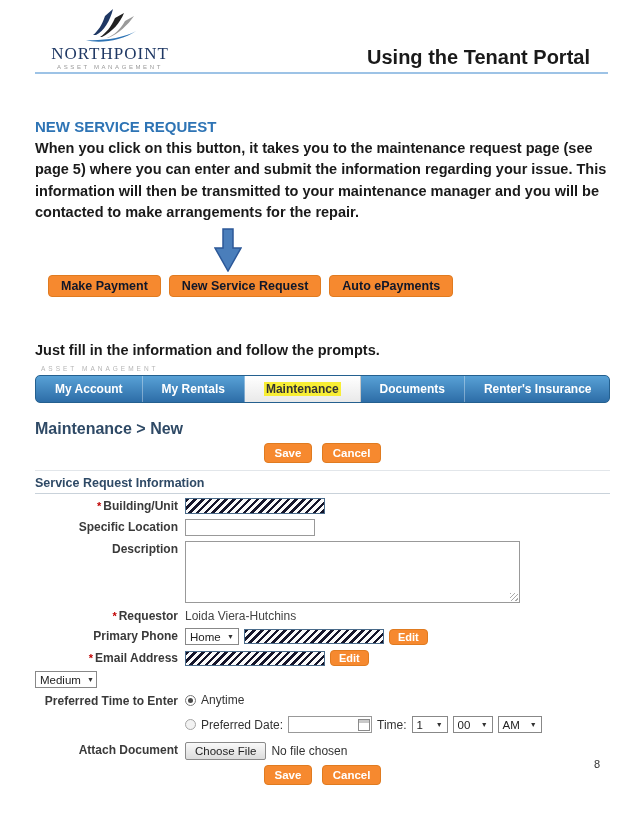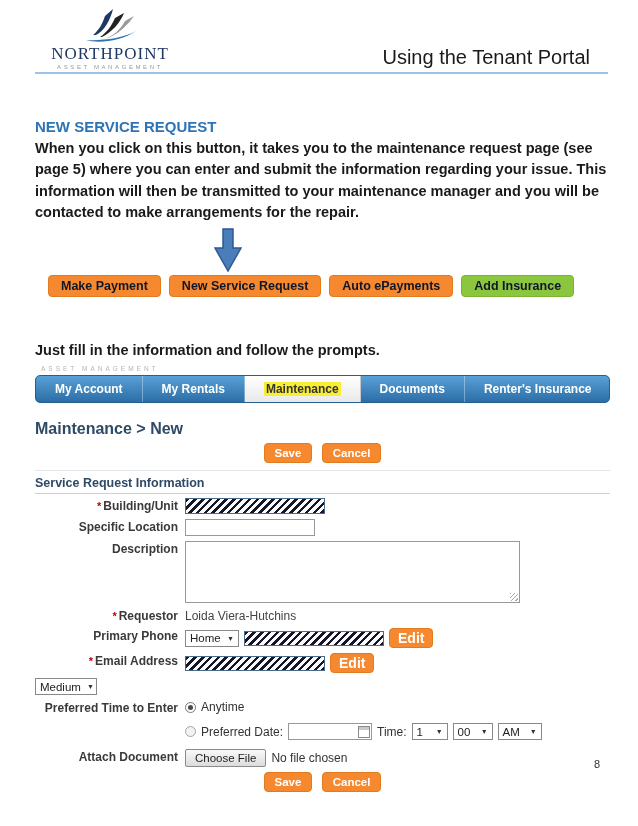--- a/index.html
+++ b/index.html
@@ -8,21 +8,21 @@
   .page { position:relative; width:638px; height:826px; padding:8px 30px 0 35px; }
 
   
   .doc-header { display:flex; align-items:flex-end; justify-content:space-between;
     border-bottom:2px solid #9dc3e6; padding-bottom:2px; height:66px;gap:24px; }
   .logo { width:150px; text-align:center; }
   .logo svg { display:block; margin:0 auto; }
   .logo-name { font-family:"Liberation Serif", serif; font-size:17px; letter-spacing:1px;
     color:#1f3864; line-height:1; }
   .logo-tagline { font-size:6px; letter-spacing:2.6px; color:#9a9a9a; margin-top:2px; }
-  .doc-title { font-size:20px; font-weight:normal; color:#1a1a1a; padding-right:18px; padding-bottom:1px; }
+  .doc-title { font-size:20px; font-weight:bold; color:#1a1a1a; padding-right:18px; padding-bottom:1px; }
 
   
   .sec-heading { margin-top:44px; font-size:15px; font-weight:bold; color:#2e74b5; }
   .sec-body { margin-top:3px; font-size:14.5px; font-weight:bold; color:#1a1a1a;
     line-height:1.47; width:575px; }
   .arrow-wrap { margin-top:5px; margin-left:179px; height:44px; }
   .action-row { margin-top:3px; display:flex; gap:8px; margin-left:13px; }
   .action-btn { border:1px solid #e07b20; background:#f6892f; color:#0f172a; font-weight:bold;
     font-size:12.5px; padding:3px 12px; border-radius:4px; font-family:"Liberation Sans",sans-serif;
     white-space:nowrap; cursor:pointer; }
@@ -63,21 +63,21 @@
   .tinput { border:1px solid #999; background:#fff; height:17px; width:130px;
     font:11.5px "Liberation Sans",sans-serif; padding:0 3px; }
   .tarea { position:relative; border:1px solid #999; background:#fff; width:335px; height:62px; }
   .resize-grip { position:absolute; right:1px; bottom:1px; width:8px; height:8px;
     background:repeating-linear-gradient(135deg,#aaa 0 1px,transparent 1px 3px); }
   .fake-select { display:inline-flex; align-items:center; justify-content:space-between;
     border:1px solid #888; background:#fff; height:17px; padding:0 4px; font-size:11.5px;
     color:#222; gap:6px; cursor:pointer; }
   .fake-select .chev { font-size:7px; color:#333; }
   .edit-btn { border:1px solid #e07b20; background:#f6892f; color:#fff; font-weight:bold;
-    font-size:14px; padding:1px 8px; border-radius:4px; font-family:"Liberation Sans",sans-serif;
+    font-size:11px; padding:1px 8px; border-radius:4px; font-family:"Liberation Sans",sans-serif;
     cursor:pointer; }
   .plain-val { font-size:12px; color:#444; padding-top:1px; }
   .radio { width:11px; height:11px; border:1px solid #777; border-radius:50%; background:#fff;
     display:inline-flex; align-items:center; justify-content:center; cursor:pointer; flex:0 0 auto; }
   .radio .dot { width:5px; height:5px; border-radius:50%; background:#4a4a4a; }
   .radio.off { border-color:#a5a5a5; background:#f2f2f2; }
   .subrow { display:flex; align-items:center; gap:5px; margin-bottom:4px; font-size:12px; color:#333; }
   .datebox { position:relative; border:1px solid #999; background:#fff; width:84px; height:17px; }
   .cal-icon { position:absolute; right:1px; top:1.5px; width:12px; height:12px; border:1px solid #8a8a8a;
     background:linear-gradient(#c9c9c9 0 3px,#fff 3px); cursor:pointer; }
@@ -113,21 +113,20 @@
   <div class="arrow-wrap">
     <svg width="28" height="44" viewBox="0 0 28 44">
       <path d="M9 1 H19 V20 H27 L14 43 L1 20 H9 Z" fill="#4a7ebb" stroke="#2c5898" stroke-width="1.5"></path>
     </svg>
   </div>
 
   <div class="action-row">
     <button class="action-btn">Make Payment</button>
     <button class="action-btn">New Service Request</button>
     <button class="action-btn">Auto ePayments</button>
-    <button class="action-btn green">Add Insurance</button>
   </div>
 
   <div class="prompt-line">Just fill in the information and follow the prompts.</div>
 
   <div class="portal">
     <div class="portal-tagline">ASSET MANAGEMENT</div>
 
     <div class="tabbar">
       <div class="tab">
         <span>My Account</span>

